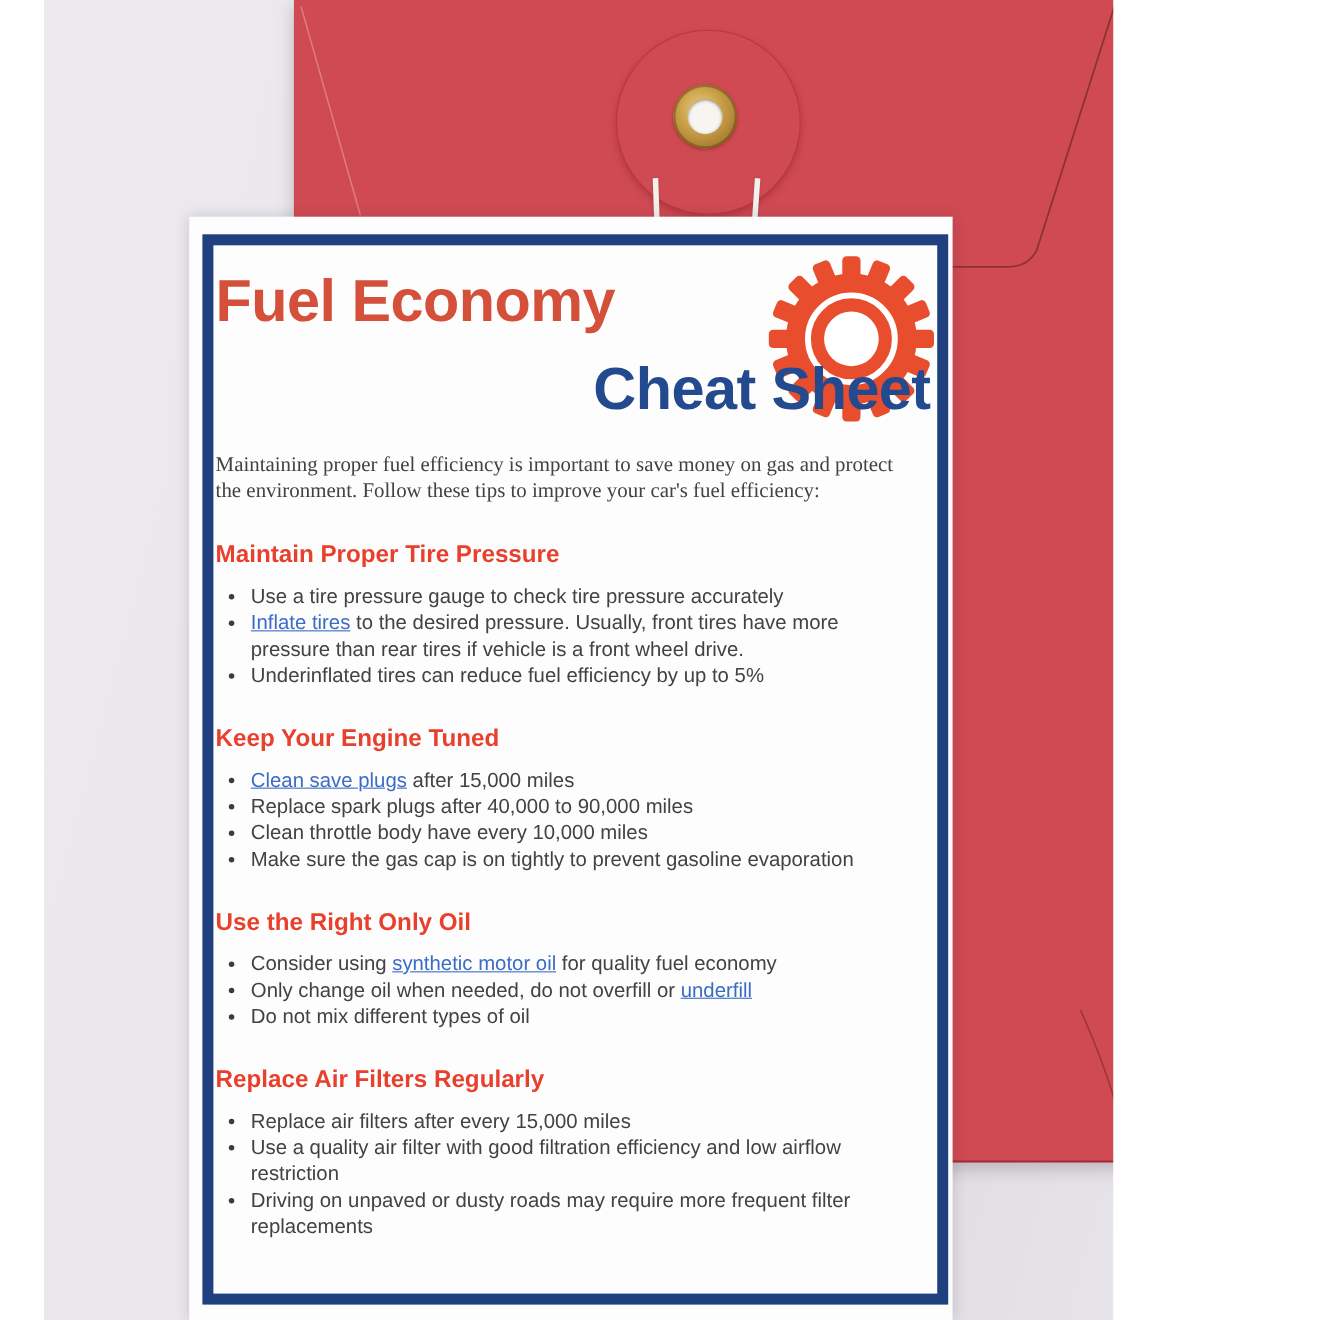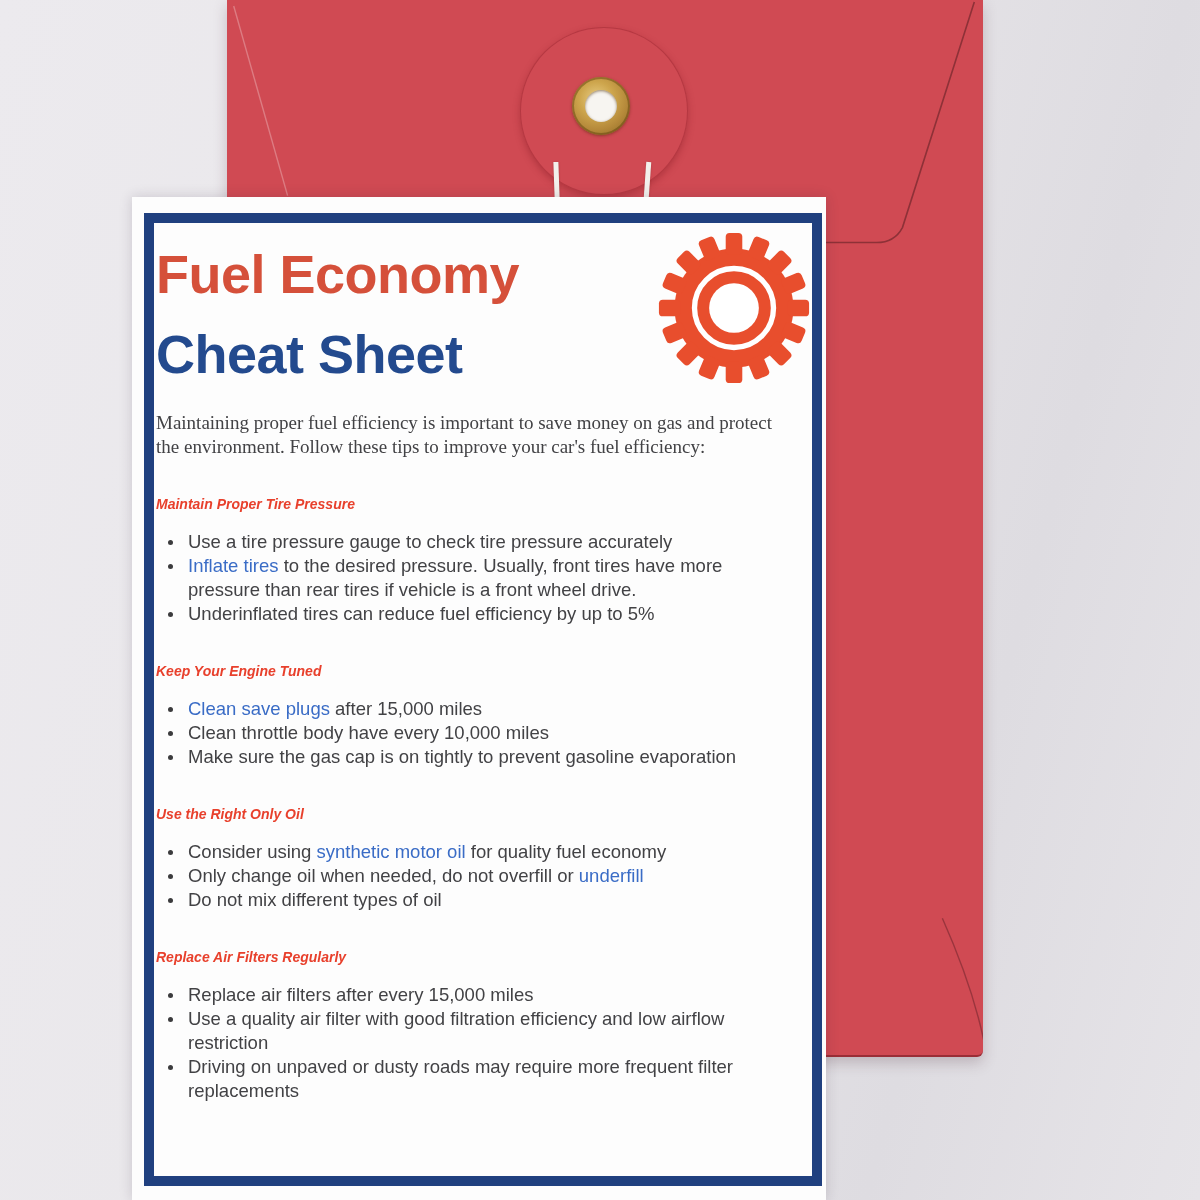--- a/index.html
+++ b/index.html
@@ -7,22 +7,22 @@
     --envelope-red:#d04a53; --envelope-crease:#7d2a31;
     --grommet-gold:#b5893a; --grommet-gold-dark:#84641f;
     --page-white:#fdfdfd; --border-navy:#20407f;
     --title-red:#d5503a; --title-navy:#234a8e;
     --heading-red:#e8402c; --gear-red:#e84e2d;
     --body-text:#424245; --link-blue:#3a6cc6; --string-white:#f2f0ec;
   }
   *{margin:0;padding:0;box-sizing:border-box;}
   html,body{width:1200px;height:1200px;}
   body{font-family:"Liberation Sans", sans-serif;}
-  .stage{position:relative;width:1200px;height:1200px;overflow:hidden;
-    background:linear-gradient(105deg,#eceaee 0%, var(--background) 45%, var(--background-edge) 78%, #e6e4e8 100%);}
+  .stage{position:relative;width:972px;height:1200px;overflow:hidden;
+    background:linear-gradient(105deg,#eceaee 0%, var(--background) 45%, var(--background-edge) 78%, #e6e4e8 100%);margin-left:40px;}
   
   .envelope{position:absolute;left:227px;top:0;width:756px;height:1057px;
     background:var(--envelope-red);
     border-bottom:2px solid rgba(110,24,32,.55);
     border-bottom-right-radius:6px;
     box-shadow:0 6px 14px rgba(90,60,70,.25);}
   .envelope-creases{position:absolute;inset:0;width:100%;height:100%;}
   .clasp-disc{position:absolute;left:293px;top:27px;width:168px;height:168px;border-radius:50%;
     background:var(--envelope-red);
     box-shadow:inset 0 0 0 1px rgba(140,30,40,.38), 0 3px 7px rgba(120,20,30,.35);}
@@ -38,28 +38,28 @@
   .string.right{left:418px;top:162px;transform:rotate(4deg);}
   
   .page{position:absolute;left:132px;top:197px;width:694px;height:1003px;
     background:var(--page-white);
     box-shadow:0 0 12px rgba(50,40,60,.18);}
   .frame{position:absolute;top:16px;right:4px;bottom:14px;left:12px;
     border:10px solid var(--border-navy);}
   .content{position:absolute;top:26px;right:20px;bottom:26px;left:24px;}
   .title{font-weight:bold;font-size:54px;letter-spacing:-.5px;line-height:1;}
   .title.red{color:var(--title-red);margin-top:24px;}
-  .title.navy{color:var(--title-navy);margin-top:26px;}
+  .title.navy{color:var(--title-navy);margin-top:26px;text-align:right;}
   .gear{position:absolute;top:33px;right:14px;width:156px;height:156px;}
   .intro{margin-top:30px;font-size:19px;line-height:24px;color:var(--body-text);max-width:640px;font-family:Liberation Serif, serif;}
-  .sec-heading{margin:34px 0 0;font-size:14px;line-height:22px;font-weight:bold;color:var(--heading-red);font-style:italic;}
+  .sec-heading{margin:34px 0 0;font-size:22px;line-height:22px;font-weight:bold;color:var(--heading-red);}
   ul.bullets{margin:15px 0 0;list-style:none;}
   ul.bullets li{position:relative;padding-left:32px;font-size:18.5px;line-height:24px;color:var(--body-text);max-width:640px;}
   .marker{position:absolute;left:12px;top:10px;width:5px;height:5px;border-radius:50%;background:#3b3b3d;}
-  a.link{color:var(--link-blue);cursor:pointer;}
+  a.link{color:var(--link-blue);text-decoration:underline;cursor:pointer;}
 </style>
 </head>
 <body>
 
 <div class="stage">
 
   <div class="envelope">
     <svg class="envelope-creases" viewBox="0 0 756 1057">
       <path d="M748,2 L676,228 Q668,243 650,243 L599,243" fill="none" stroke="var(--envelope-crease)" stroke-width="1.6" opacity="0.8"></path>
       <path d="M6,6 L60,196" fill="none" stroke="#ffffff" stroke-width="1.4" opacity="0.28"></path>
@@ -112,20 +112,21 @@
       <h2 class="sec-heading">Maintain Proper Tire Pressure</h2>
       <ul class="bullets">
         <li><span class="marker"></span><span>Use a tire pressure gauge to check tire pressure accurately</span></li>
         <li><span class="marker"></span><a class="link">Inflate tires</a><span> to the desired pressure. Usually, front tires have more pressure than rear tires if vehicle is a front wheel drive.</span></li>
         <li><span class="marker"></span><span>Underinflated tires can reduce fuel efficiency by up to 5%</span></li>
       </ul>
 
       <h2 class="sec-heading">Keep Your Engine Tuned</h2>
       <ul class="bullets">
         <li><span class="marker"></span><a class="link">Clean save plugs</a><span> after 15,000 miles</span></li>
+        <li><span class="marker"></span><span>Replace spark plugs after 40,000 to 90,000 miles</span></li>
         <li><span class="marker"></span><span>Clean throttle body have every 10,000 miles</span></li>
         <li><span class="marker"></span><span>Make sure the gas cap is on tightly to prevent gasoline evaporation</span></li>
       </ul>
 
       <h2 class="sec-heading">Use the Right Only Oil</h2>
       <ul class="bullets">
         <li><span class="marker"></span><span>Consider using </span><a class="link">synthetic motor oil</a><span> for quality fuel economy</span></li>
         <li><span class="marker"></span><span>Only change oil when needed, do not overfill or </span><a class="link">underfill</a></li>
         <li><span class="marker"></span><span>Do not mix different types of oil</span></li>
       </ul>

